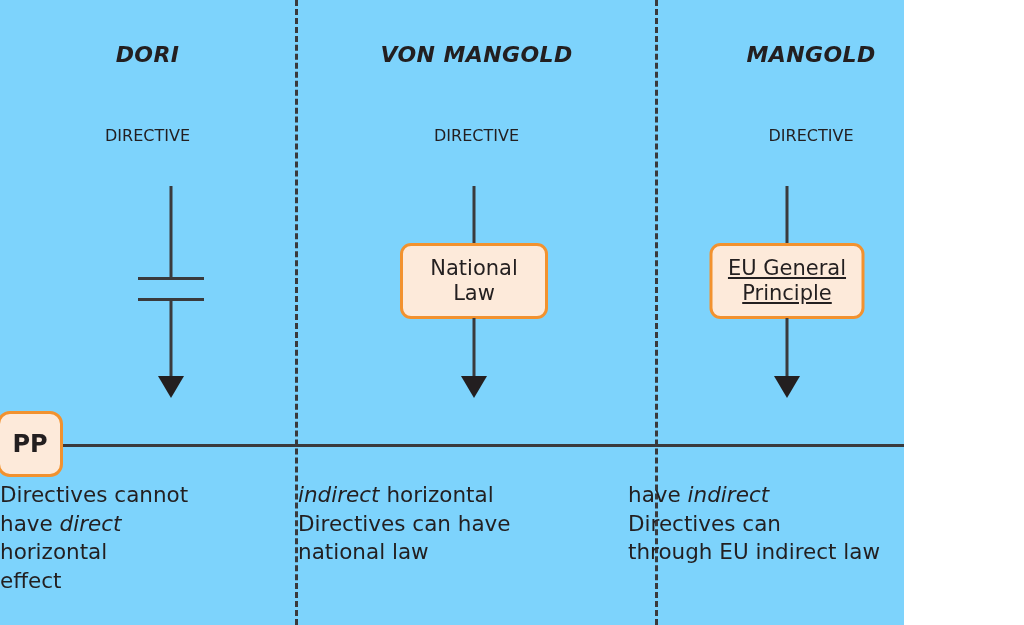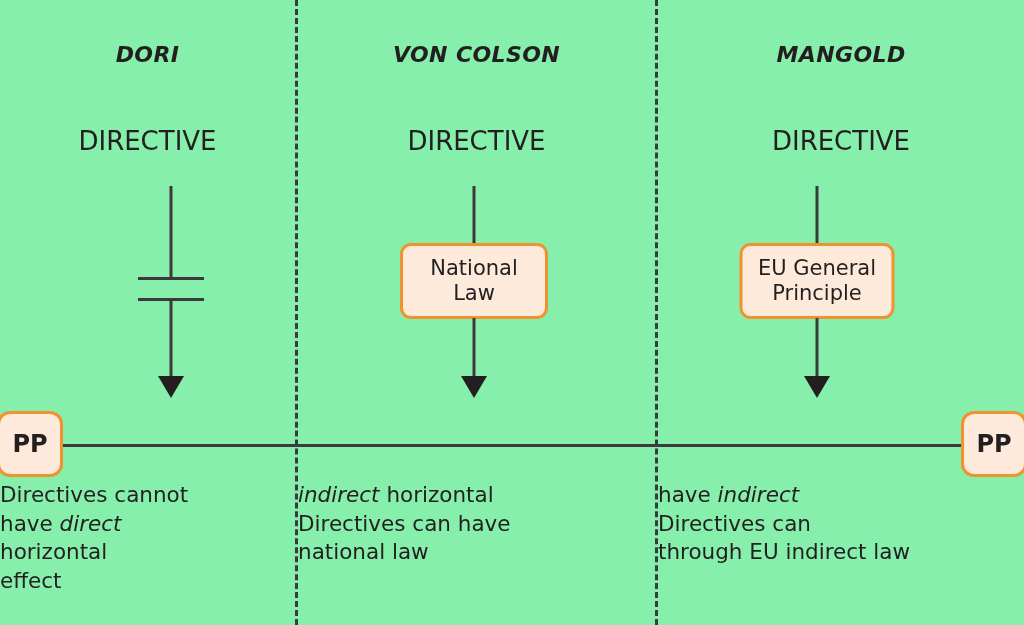--- a/index.html
+++ b/index.html
@@ -7,23 +7,23 @@
     padding: 0;
     background: #ffffff;
   }
   body {
     font-family: "DejaVu Sans", "Liberation Sans", sans-serif;
     color: #231f20;
   }
 
   #canvas {
     position: relative;
-    width: 1024px;
+    width: 904px;
     height: 625px;
-    background: #86efac;
+    background: #7dd3fc;
     overflow: hidden;
   }
 
   
   .divider {
     position: absolute;
     top: 0;
     width: 0;
     height: 625px;
     border-left: 3px dashed #3a3a3c;
@@ -42,42 +42,42 @@
   }
 
   
   .column {
     position: absolute;
     top: 0;
     height: 625px;
   }
   .col-dori     { left: 0px;   width: 295px; }
   .col-voncolson{ left: 298px; width: 357px; }
-  .col-mangold  { left: 658px; width: 366px; }
+  .col-mangold  { left: 628px; width: 366px; }
 
   .case-title {
     position: absolute;
     top: 42px;
     left: 0;
     width: 100%;
     text-align: center;
     font-size: 22px;
     font-weight: bold;
     font-style: italic;
     letter-spacing: 0.4px;
     color: #231f20;
   }
 
   .directive-label {
     position: absolute;
     top: 126px;
     left: 0;
     width: 100%;
     text-align: center;
-    font-size: 26px;
+    font-size: 16px;
     font-weight: normal;
     color: #231f20;
   }
 
   
   .stem {
     position: absolute;
     width: 3px;
     background: #3a3a3c;
     transform: translateX(-50%);
@@ -178,21 +178,21 @@
 
     <div class="caption">
       <div>Directives cannot</div>
       <div>have <em>direct</em></div>
       <div>horizontal</div>
       <div>effect</div>
     </div>
   </div>
 
   <div class="column col-voncolson">
-    <div class="case-title">VON COLSON</div>
+    <div class="case-title">VON MANGOLD</div>
     <div class="directive-label">DIRECTIVE</div>
 
     <div class="stem" style="left:176px; top:186px; height:60px;"></div>
 
     <div class="obox" style="left:176px; top:243px; width:148px; height:76px;">
       <span>National Law</span>
     </div>
 
     <div class="stem" style="left:176px; top:318px; height:60px;"></div>
     <div class="arrowhead" style="left:176px; top:376px;"></div>
@@ -203,21 +203,21 @@
       <div>national law</div>
     </div>
   </div>
 
   <div class="column col-mangold">
     <div class="case-title">MANGOLD</div>
     <div class="directive-label">DIRECTIVE</div>
 
     <div class="stem" style="left:159px; top:186px; height:60px;"></div>
 
-    <div class="obox" style="left:159px; top:243px; width:155px; height:76px;">
+    <div class="obox" style="left:159px; top:243px; width:155px; height:76px;text-decoration:underline;">
       <span>EU General Principle</span>
     </div>
 
     <div class="stem" style="left:159px; top:318px; height:60px;"></div>
     <div class="arrowhead" style="left:159px; top:376px;"></div>
 
     <div class="caption">
       <div>have <em>indirect</em></div>
       <div>Directives can</div>
       <div>through EU indirect law</div>

